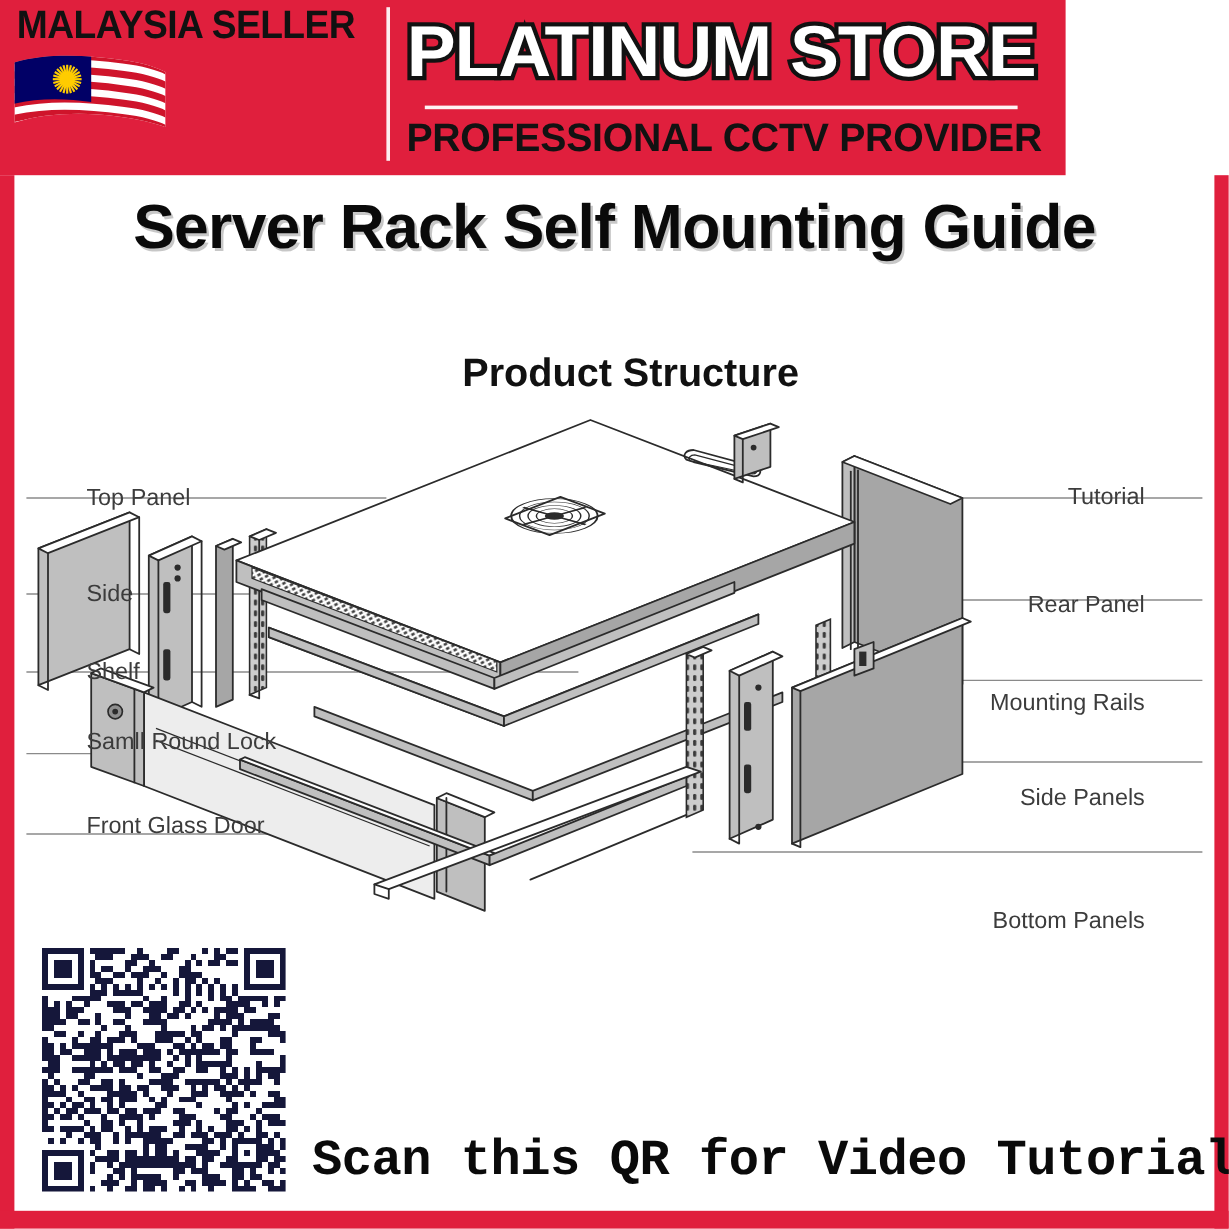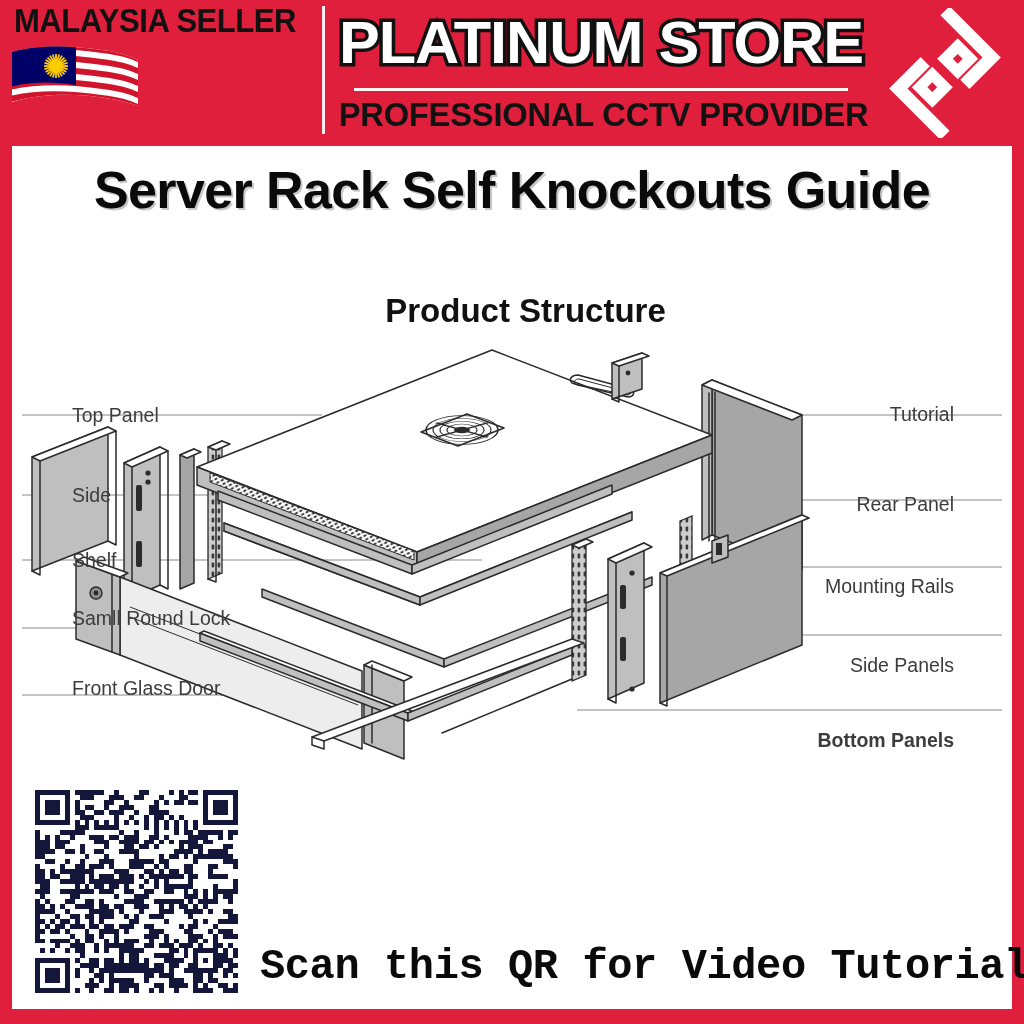--- a/index.html
+++ b/index.html
@@ -10,21 +10,21 @@
     overflow:hidden;
   }
   #page{
     position:relative;
     width:1024px; height:1024px;
     background:#ffffff;
   }
 
   
   .banner{
-    position:absolute; left:0; top:0; width:1024px; height:146px;
+    position:absolute; left:0; top:0; width:888px; height:146px;
     background:#e01f3d;
     overflow:hidden;
   }
   
   .badge-col{
     position:absolute; left:0; top:0; width:320px; height:146px;
   }
   .ms-text{
     position:absolute; left:14px; top:2px;
     font-size:33px; font-weight:bold; letter-spacing:-0.5px;
@@ -203,21 +203,21 @@
           </g>
         </g>
       </svg>
     </div>
   </div>
 
   <div class="frame-l"></div>
   <div class="frame-r"></div>
   <div class="frame-b"></div>
 
-  <div class="page-title">Server Rack Self Knockouts Guide</div>
+  <div class="page-title">Server Rack Self Mounting Guide</div>
   <div class="section-title">Product Structure</div>
 
   <div class="diagram">
     <svg viewBox="0 0 1000 430">
       <defs>
         <style>
           .ln{fill:none;stroke:#2b2b2b;stroke-width:1.5;stroke-linejoin:round;stroke-linecap:round;}
           .lnT{fill:none;stroke:#2b2b2b;stroke-width:1;}
           .face-lt{fill:#ffffff;stroke:#2b2b2b;stroke-width:1.5;stroke-linejoin:round;}
           .face-md{fill:#bfbfbf;stroke:#2b2b2b;stroke-width:1.5;stroke-linejoin:round;}
@@ -394,21 +394,21 @@
   <div class="callout left" style="left:72px;  top:404px;">Top Panel</div>
   <div class="callout left" style="left:72px;  top:484px;">Side</div>
   <div class="callout left" style="left:72px;  top:549px;">Shelf</div>
   <div class="callout left" style="left:72px;  top:607px;">Samll Round Lock</div>
   <div class="callout left" style="left:72px;  top:677px;">Front Glass Door</div>
 
   <div class="callout right" style="right:70px; top:403px;">Tutorial</div>
   <div class="callout right" style="right:70px; top:493px;">Rear Panel</div>
   <div class="callout right" style="right:70px; top:575px;">Mounting Rails</div>
   <div class="callout right" style="right:70px; top:654px;">Side Panels</div>
-  <div class="callout right" style="right:70px; top:729px;font-weight:bold;">Bottom Panels</div>
+  <div class="callout right" style="right:70px; top:756px;">Bottom Panels</div>
 
   <div class="qr-box">
     <svg viewBox="0 0 41 41" shape-rendering="crispEdges">
       <rect width="41" height="41" fill="#ffffff"></rect>
       <g fill="#15173a" id="qr-modules">
           <path d="M0,0h1v1h-1zM1,0h1v1h-1zM2,0h1v1h-1zM3,0h1v1h-1zM4,0h1v1h-1zM5,0h1v1h-1zM6,0h1v1h-1zM8,0h1v1h-1zM9,0h1v1h-1zM10,0h1v1h-1zM11,0h1v1h-1zM12,0h1v1h-1zM13,0h1v1h-1zM16,0h1v1h-1zM21,0h1v1h-1zM22,0h1v1h-1zM27,0h1v1h-1zM29,0h1v1h-1zM31,0h1v1h-1zM32,0h1v1h-1zM34,0h1v1h-1zM35,0h1v1h-1zM36,0h1v1h-1zM37,0h1v1h-1zM38,0h1v1h-1zM39,0h1v1h-1zM40,0h1v1h-1zM0,1h1v1h-1zM6,1h1v1h-1zM9,1h1v1h-1zM10,1h1v1h-1zM11,1h1v1h-1zM15,1h1v1h-1zM16,1h1v1h-1zM17,1h1v1h-1zM20,1h1v1h-1zM21,1h1v1h-1zM25,1h1v1h-1zM29,1h1v1h-1zM30,1h1v1h-1zM34,1h1v1h-1zM40,1h1v1h-1zM0,2h1v1h-1zM2,2h1v1h-1zM3,2h1v1h-1zM4,2h1v1h-1zM6,2h1v1h-1zM8,2h1v1h-1zM14,2h1v1h-1zM15,2h1v1h-1zM18,2h1v1h-1zM24,2h1v1h-1zM26,2h1v1h-1zM28,2h1v1h-1zM29,2h1v1h-1zM31,2h1v1h-1zM32,2h1v1h-1zM34,2h1v1h-1zM36,2h1v1h-1zM37,2h1v1h-1zM38,2h1v1h-1zM40,2h1v1h-1zM0,3h1v1h-1zM2,3h1v1h-1zM3,3h1v1h-1zM4,3h1v1h-1zM6,3h1v1h-1zM8,3h1v1h-1zM10,3h1v1h-1zM11,3h1v1h-1zM14,3h1v1h-1zM17,3h1v1h-1zM18,3h1v1h-1zM19,3h1v1h-1zM23,3h1v1h-1zM24,3h1v1h-1zM34,3h1v1h-1zM36,3h1v1h-1zM37,3h1v1h-1zM38,3h1v1h-1zM40,3h1v1h-1zM0,4h1v1h-1zM2,4h1v1h-1zM3,4h1v1h-1zM4,4h1v1h-1zM6,4h1v1h-1zM8,4h1v1h-1zM9,4h1v1h-1zM12,4h1v1h-1zM13,4h1v1h-1zM15,4h1v1h-1zM16,4h1v1h-1zM17,4h1v1h-1zM20,4h1v1h-1zM23,4h1v1h-1zM24,4h1v1h-1zM25,4h1v1h-1zM26,4h1v1h-1zM34,4h1v1h-1zM36,4h1v1h-1zM37,4h1v1h-1zM38,4h1v1h-1zM40,4h1v1h-1zM0,5h1v1h-1zM6,5h1v1h-1zM9,5h1v1h-1zM10,5h1v1h-1zM11,5h1v1h-1zM16,5h1v1h-1zM19,5h1v1h-1zM22,5h1v1h-1zM24,5h1v1h-1zM25,5h1v1h-1zM27,5h1v1h-1zM29,5h1v1h-1zM34,5h1v1h-1zM40,5h1v1h-1zM0,6h1v1h-1zM1,6h1v1h-1zM2,6h1v1h-1zM3,6h1v1h-1zM4,6h1v1h-1zM5,6h1v1h-1zM6,6h1v1h-1zM8,6h1v1h-1zM10,6h1v1h-1zM12,6h1v1h-1zM14,6h1v1h-1zM16,6h1v1h-1zM18,6h1v1h-1zM20,6h1v1h-1zM22,6h1v1h-1zM24,6h1v1h-1zM26,6h1v1h-1zM28,6h1v1h-1zM30,6h1v1h-1zM32,6h1v1h-1zM34,6h1v1h-1zM35,6h1v1h-1zM36,6h1v1h-1zM37,6h1v1h-1zM38,6h1v1h-1zM39,6h1v1h-1zM40,6h1v1h-1zM8,7h1v1h-1zM9,7h1v1h-1zM10,7h1v1h-1zM12,7h1v1h-1zM13,7h1v1h-1zM14,7h1v1h-1zM15,7h1v1h-1zM16,7h1v1h-1zM22,7h1v1h-1zM24,7h1v1h-1zM26,7h1v1h-1zM28,7h1v1h-1zM30,7h1v1h-1zM32,7h1v1h-1zM0,8h1v1h-1zM5,8h1v1h-1zM6,8h1v1h-1zM7,8h1v1h-1zM8,8h1v1h-1zM9,8h1v1h-1zM17,8h1v1h-1zM20,8h1v1h-1zM24,8h1v1h-1zM28,8h1v1h-1zM30,8h1v1h-1zM31,8h1v1h-1zM33,8h1v1h-1zM34,8h1v1h-1zM35,8h1v1h-1zM36,8h1v1h-1zM37,8h1v1h-1zM39,8h1v1h-1zM40,8h1v1h-1zM0,9h1v1h-1zM2,9h1v1h-1zM4,9h1v1h-1zM7,9h1v1h-1zM11,9h1v1h-1zM12,9h1v1h-1zM13,9h1v1h-1zM15,9h1v1h-1zM16,9h1v1h-1zM18,9h1v1h-1zM19,9h1v1h-1zM20,9h1v1h-1zM23,9h1v1h-1zM24,9h1v1h-1zM26,9h1v1h-1zM31,9h1v1h-1zM32,9h1v1h-1zM33,9h1v1h-1zM34,9h1v1h-1zM37,9h1v1h-1zM39,9h1v1h-1zM0,10h1v1h-1zM1,10h1v1h-1zM2,10h1v1h-1zM4,10h1v1h-1zM5,10h1v1h-1zM6,10h1v1h-1zM12,10h1v1h-1zM13,10h1v1h-1zM14,10h1v1h-1zM17,10h1v1h-1zM18,10h1v1h-1zM19,10h1v1h-1zM20,10h1v1h-1zM22,10h1v1h-1zM23,10h1v1h-1zM25,10h1v1h-1zM27,10h1v1h-1zM29,10h1v1h-1zM30,10h1v1h-1zM31,10h1v1h-1zM32,10h1v1h-1zM34,10h1v1h-1zM35,10h1v1h-1zM0,11h1v1h-1zM1,11h1v1h-1zM2,11h1v1h-1zM4,11h1v1h-1zM5,11h1v1h-1zM9,11h1v1h-1zM14,11h1v1h-1zM18,11h1v1h-1zM19,11h1v1h-1zM21,11h1v1h-1zM22,11h1v1h-1zM24,11h1v1h-1zM29,11h1v1h-1zM31,11h1v1h-1zM32,11h1v1h-1zM33,11h1v1h-1zM38,11h1v1h-1zM39,11h1v1h-1zM0,12h1v1h-1zM1,12h1v1h-1zM2,12h1v1h-1zM3,12h1v1h-1zM6,12h1v1h-1zM7,12h1v1h-1zM9,12h1v1h-1zM12,12h1v1h-1zM13,12h1v1h-1zM17,12h1v1h-1zM18,12h1v1h-1zM19,12h1v1h-1zM20,12h1v1h-1zM28,12h1v1h-1zM29,12h1v1h-1zM30,12h1v1h-1zM31,12h1v1h-1zM33,12h1v1h-1zM35,12h1v1h-1zM36,12h1v1h-1zM37,12h1v1h-1zM38,12h1v1h-1zM0,13h1v1h-1zM1,13h1v1h-1zM10,13h1v1h-1zM14,13h1v1h-1zM20,13h1v1h-1zM25,13h1v1h-1zM27,13h1v1h-1zM28,13h1v1h-1zM30,13h1v1h-1zM32,13h1v1h-1zM33,13h1v1h-1zM34,13h1v1h-1zM35,13h1v1h-1zM36,13h1v1h-1zM37,13h1v1h-1zM38,13h1v1h-1zM39,13h1v1h-1zM2,14h1v1h-1zM3,14h1v1h-1zM6,14h1v1h-1zM9,14h1v1h-1zM13,14h1v1h-1zM14,14h1v1h-1zM15,14h1v1h-1zM19,14h1v1h-1zM20,14h1v1h-1zM21,14h1v1h-1zM22,14h1v1h-1zM23,14h1v1h-1zM25,14h1v1h-1zM26,14h1v1h-1zM32,14h1v1h-1zM38,14h1v1h-1zM39,14h1v1h-1zM40,14h1v1h-1zM0,15h1v1h-1zM5,15h1v1h-1zM8,15h1v1h-1zM9,15h1v1h-1zM11,15h1v1h-1zM12,15h1v1h-1zM13,15h1v1h-1zM15,15h1v1h-1zM19,15h1v1h-1zM20,15h1v1h-1zM21,15h1v1h-1zM24,15h1v1h-1zM26,15h1v1h-1zM30,15h1v1h-1zM31,15h1v1h-1zM35,15h1v1h-1zM36,15h1v1h-1zM40,15h1v1h-1zM0,16h1v1h-1zM1,16h1v1h-1zM3,16h1v1h-1zM5,16h1v1h-1zM6,16h1v1h-1zM7,16h1v1h-1zM8,16h1v1h-1zM9,16h1v1h-1zM10,16h1v1h-1zM11,16h1v1h-1zM16,16h1v1h-1zM17,16h1v1h-1zM18,16h1v1h-1zM22,16h1v1h-1zM23,16h1v1h-1zM25,16h1v1h-1zM27,16h1v1h-1zM28,16h1v1h-1zM30,16h1v1h-1zM31,16h1v1h-1zM35,16h1v1h-1zM0,17h1v1h-1zM1,17h1v1h-1zM3,17h1v1h-1zM4,17h1v1h-1zM7,17h1v1h-1zM8,17h1v1h-1zM9,17h1v1h-1zM11,17h1v1h-1zM13,17h1v1h-1zM14,17h1v1h-1zM15,17h1v1h-1zM17,17h1v1h-1zM18,17h1v1h-1zM19,17h1v1h-1zM21,17h1v1h-1zM23,17h1v1h-1zM24,17h1v1h-1zM25,17h1v1h-1zM26,17h1v1h-1zM27,17h1v1h-1zM28,17h1v1h-1zM29,17h1v1h-1zM31,17h1v1h-1zM32,17h1v1h-1zM35,17h1v1h-1zM36,17h1v1h-1zM37,17h1v1h-1zM38,17h1v1h-1zM0,18h1v1h-1zM1,18h1v1h-1zM2,18h1v1h-1zM5,18h1v1h-1zM6,18h1v1h-1zM7,18h1v1h-1zM8,18h1v1h-1zM9,18h1v1h-1zM11,18h1v1h-1zM12,18h1v1h-1zM13,18h1v1h-1zM14,18h1v1h-1zM15,18h1v1h-1zM16,18h1v1h-1zM17,18h1v1h-1zM18,18h1v1h-1zM19,18h1v1h-1zM22,18h1v1h-1zM24,18h1v1h-1zM26,18h1v1h-1zM31,18h1v1h-1zM40,18h1v1h-1zM1,19h1v1h-1zM2,19h1v1h-1zM8,19h1v1h-1zM10,19h1v1h-1zM12,19h1v1h-1zM13,19h1v1h-1zM15,19h1v1h-1zM16,19h1v1h-1zM18,19h1v1h-1zM21,19h1v1h-1zM24,19h1v1h-1zM26,19h1v1h-1zM27,19h1v1h-1zM28,19h1v1h-1zM29,19h1v1h-1zM30,19h1v1h-1zM31,19h1v1h-1zM36,19h1v1h-1zM40,19h1v1h-1zM0,20h1v1h-1zM1,20h1v1h-1zM2,20h1v1h-1zM5,20h1v1h-1zM6,20h1v1h-1zM7,20h1v1h-1zM8,20h1v1h-1zM9,20h1v1h-1zM10,20h1v1h-1zM11,20h1v1h-1zM13,20h1v1h-1zM14,20h1v1h-1zM15,20h1v1h-1zM18,20h1v1h-1zM19,20h1v1h-1zM22,20h1v1h-1zM23,20h1v1h-1zM26,20h1v1h-1zM27,20h1v1h-1zM30,20h1v1h-1zM32,20h1v1h-1zM34,20h1v1h-1zM36,20h1v1h-1zM37,20h1v1h-1zM38,20h1v1h-1zM39,20h1v1h-1zM40,20h1v1h-1zM1,21h1v1h-1zM7,21h1v1h-1zM8,21h1v1h-1zM16,21h1v1h-1zM20,21h1v1h-1zM21,21h1v1h-1zM22,21h1v1h-1zM30,21h1v1h-1zM31,21h1v1h-1zM32,21h1v1h-1zM34,21h1v1h-1zM36,21h1v1h-1zM38,21h1v1h-1zM39,21h1v1h-1zM0,22h1v1h-1zM2,22h1v1h-1zM6,22h1v1h-1zM7,22h1v1h-1zM10,22h1v1h-1zM11,22h1v1h-1zM13,22h1v1h-1zM18,22h1v1h-1zM19,22h1v1h-1zM20,22h1v1h-1zM21,22h1v1h-1zM24,22h1v1h-1zM25,22h1v1h-1zM26,22h1v1h-1zM27,22h1v1h-1zM28,22h1v1h-1zM29,22h1v1h-1zM31,22h1v1h-1zM33,22h1v1h-1zM34,22h1v1h-1zM35,22h1v1h-1zM36,22h1v1h-1zM39,22h1v1h-1zM0,23h1v1h-1zM1,23h1v1h-1zM3,23h1v1h-1zM5,23h1v1h-1zM8,23h1v1h-1zM9,23h1v1h-1zM10,23h1v1h-1zM11,23h1v1h-1zM13,23h1v1h-1zM14,23h1v1h-1zM16,23h1v1h-1zM17,23h1v1h-1zM20,23h1v1h-1zM21,23h1v1h-1zM22,23h1v1h-1zM25,23h1v1h-1zM27,23h1v1h-1zM29,23h1v1h-1zM30,23h1v1h-1zM32,23h1v1h-1zM34,23h1v1h-1zM0,24h1v1h-1zM1,24h1v1h-1zM2,24h1v1h-1zM3,24h1v1h-1zM6,24h1v1h-1zM11,24h1v1h-1zM12,24h1v1h-1zM13,24h1v1h-1zM14,24h1v1h-1zM15,24h1v1h-1zM17,24h1v1h-1zM21,24h1v1h-1zM25,24h1v1h-1zM26,24h1v1h-1zM27,24h1v1h-1zM30,24h1v1h-1zM31,24h1v1h-1zM32,24h1v1h-1zM33,24h1v1h-1zM35,24h1v1h-1zM38,24h1v1h-1zM39,24h1v1h-1zM0,25h1v1h-1zM4,25h1v1h-1zM7,25h1v1h-1zM8,25h1v1h-1zM10,25h1v1h-1zM11,25h1v1h-1zM13,25h1v1h-1zM14,25h1v1h-1zM15,25h1v1h-1zM18,25h1v1h-1zM20,25h1v1h-1zM23,25h1v1h-1zM24,25h1v1h-1zM25,25h1v1h-1zM31,25h1v1h-1zM39,25h1v1h-1zM40,25h1v1h-1zM0,26h1v1h-1zM1,26h1v1h-1zM3,26h1v1h-1zM5,26h1v1h-1zM6,26h1v1h-1zM8,26h1v1h-1zM11,26h1v1h-1zM13,26h1v1h-1zM19,26h1v1h-1zM20,26h1v1h-1zM26,26h1v1h-1zM32,26h1v1h-1zM34,26h1v1h-1zM37,26h1v1h-1zM38,26h1v1h-1zM39,26h1v1h-1zM40,26h1v1h-1zM0,27h1v1h-1zM2,27h1v1h-1zM4,27h1v1h-1zM5,27h1v1h-1zM7,27h1v1h-1zM8,27h1v1h-1zM9,27h1v1h-1zM11,27h1v1h-1zM12,27h1v1h-1zM14,27h1v1h-1zM15,27h1v1h-1zM17,27h1v1h-1zM18,27h1v1h-1zM19,27h1v1h-1zM22,27h1v1h-1zM23,27h1v1h-1zM29,27h1v1h-1zM31,27h1v1h-1zM32,27h1v1h-1zM36,27h1v1h-1zM0,28h1v1h-1zM1,28h1v1h-1zM3,28h1v1h-1zM4,28h1v1h-1zM6,28h1v1h-1zM10,28h1v1h-1zM13,28h1v1h-1zM14,28h1v1h-1zM15,28h1v1h-1zM16,28h1v1h-1zM18,28h1v1h-1zM23,28h1v1h-1zM24,28h1v1h-1zM25,28h1v1h-1zM30,28h1v1h-1zM31,28h1v1h-1zM35,28h1v1h-1zM37,28h1v1h-1zM38,28h1v1h-1zM39,28h1v1h-1zM0,29h1v1h-1zM7,29h1v1h-1zM10,29h1v1h-1zM11,29h1v1h-1zM13,29h1v1h-1zM16,29h1v1h-1zM22,29h1v1h-1zM23,29h1v1h-1zM24,29h1v1h-1zM26,29h1v1h-1zM31,29h1v1h-1zM32,29h1v1h-1zM33,29h1v1h-1zM36,29h1v1h-1zM38,29h1v1h-1zM39,29h1v1h-1zM40,29h1v1h-1zM0,30h1v1h-1zM1,30h1v1h-1zM3,30h1v1h-1zM4,30h1v1h-1zM5,30h1v1h-1zM6,30h1v1h-1zM8,30h1v1h-1zM10,30h1v1h-1zM11,30h1v1h-1zM14,30h1v1h-1zM16,30h1v1h-1zM18,30h1v1h-1zM19,30h1v1h-1zM20,30h1v1h-1zM23,30h1v1h-1zM26,30h1v1h-1zM28,30h1v1h-1zM31,30h1v1h-1zM32,30h1v1h-1zM34,30h1v1h-1zM36,30h1v1h-1zM4,31h1v1h-1zM7,31h1v1h-1zM8,31h1v1h-1zM9,31h1v1h-1zM12,31h1v1h-1zM14,31h1v1h-1zM15,31h1v1h-1zM16,31h1v1h-1zM17,31h1v1h-1zM18,31h1v1h-1zM19,31h1v1h-1zM22,31h1v1h-1zM23,31h1v1h-1zM25,31h1v1h-1zM26,31h1v1h-1zM27,31h1v1h-1zM29,31h1v1h-1zM30,31h1v1h-1zM31,31h1v1h-1zM33,31h1v1h-1zM36,31h1v1h-1zM37,31h1v1h-1zM39,31h1v1h-1zM1,32h1v1h-1zM3,32h1v1h-1zM6,32h1v1h-1zM8,32h1v1h-1zM9,32h1v1h-1zM12,32h1v1h-1zM14,32h1v1h-1zM17,32h1v1h-1zM18,32h1v1h-1zM19,32h1v1h-1zM20,32h1v1h-1zM21,32h1v1h-1zM27,32h1v1h-1zM28,32h1v1h-1zM30,32h1v1h-1zM32,32h1v1h-1zM33,32h1v1h-1zM34,32h1v1h-1zM35,32h1v1h-1zM36,32h1v1h-1zM38,32h1v1h-1zM40,32h1v1h-1zM9,33h1v1h-1zM17,33h1v1h-1zM19,33h1v1h-1zM20,33h1v1h-1zM24,33h1v1h-1zM25,33h1v1h-1zM26,33h1v1h-1zM27,33h1v1h-1zM30,33h1v1h-1zM32,33h1v1h-1zM36,33h1v1h-1zM37,33h1v1h-1zM38,33h1v1h-1zM40,33h1v1h-1zM0,34h1v1h-1zM1,34h1v1h-1zM2,34h1v1h-1zM3,34h1v1h-1zM4,34h1v1h-1zM5,34h1v1h-1zM6,34h1v1h-1zM8,34h1v1h-1zM11,34h1v1h-1zM12,34h1v1h-1zM14,34h1v1h-1zM15,34h1v1h-1zM17,34h1v1h-1zM19,34h1v1h-1zM20,34h1v1h-1zM22,34h1v1h-1zM26,34h1v1h-1zM27,34h1v1h-1zM28,34h1v1h-1zM29,34h1v1h-1zM32,34h1v1h-1zM34,34h1v1h-1zM36,34h1v1h-1zM37,34h1v1h-1zM38,34h1v1h-1zM39,34h1v1h-1zM0,35h1v1h-1zM6,35h1v1h-1zM9,35h1v1h-1zM10,35h1v1h-1zM11,35h1v1h-1zM12,35h1v1h-1zM14,35h1v1h-1zM15,35h1v1h-1zM16,35h1v1h-1zM17,35h1v1h-1zM18,35h1v1h-1zM19,35h1v1h-1zM20,35h1v1h-1zM21,35h1v1h-1zM22,35h1v1h-1zM24,35h1v1h-1zM25,35h1v1h-1zM27,35h1v1h-1zM28,35h1v1h-1zM31,35h1v1h-1zM32,35h1v1h-1zM36,35h1v1h-1zM37,35h1v1h-1zM39,35h1v1h-1zM40,35h1v1h-1zM0,36h1v1h-1zM2,36h1v1h-1zM3,36h1v1h-1zM4,36h1v1h-1zM6,36h1v1h-1zM8,36h1v1h-1zM11,36h1v1h-1zM13,36h1v1h-1zM14,36h1v1h-1zM15,36h1v1h-1zM16,36h1v1h-1zM17,36h1v1h-1zM18,36h1v1h-1zM19,36h1v1h-1zM20,36h1v1h-1zM21,36h1v1h-1zM22,36h1v1h-1zM23,36h1v1h-1zM24,36h1v1h-1zM25,36h1v1h-1zM27,36h1v1h-1zM30,36h1v1h-1zM31,36h1v1h-1zM32,36h1v1h-1zM33,36h1v1h-1zM34,36h1v1h-1zM35,36h1v1h-1zM36,36h1v1h-1zM38,36h1v1h-1zM39,36h1v1h-1zM0,37h1v1h-1zM2,37h1v1h-1zM3,37h1v1h-1zM4,37h1v1h-1zM6,37h1v1h-1zM8,37h1v1h-1zM12,37h1v1h-1zM13,37h1v1h-1zM15,37h1v1h-1zM22,37h1v1h-1zM23,37h1v1h-1zM25,37h1v1h-1zM26,37h1v1h-1zM27,37h1v1h-1zM32,37h1v1h-1zM33,37h1v1h-1zM35,37h1v1h-1zM38,37h1v1h-1zM40,37h1v1h-1zM0,38h1v1h-1zM2,38h1v1h-1zM3,38h1v1h-1zM4,38h1v1h-1zM6,38h1v1h-1zM11,38h1v1h-1zM13,38h1v1h-1zM15,38h1v1h-1zM16,38h1v1h-1zM17,38h1v1h-1zM18,38h1v1h-1zM19,38h1v1h-1zM22,38h1v1h-1zM27,38h1v1h-1zM28,38h1v1h-1zM29,38h1v1h-1zM32,38h1v1h-1zM33,38h1v1h-1zM35,38h1v1h-1zM36,38h1v1h-1zM0,39h1v1h-1zM6,39h1v1h-1zM10,39h1v1h-1zM11,39h1v1h-1zM12,39h1v1h-1zM15,39h1v1h-1zM17,39h1v1h-1zM18,39h1v1h-1zM19,39h1v1h-1zM20,39h1v1h-1zM24,39h1v1h-1zM25,39h1v1h-1zM27,39h1v1h-1zM28,39h1v1h-1zM29,39h1v1h-1zM30,39h1v1h-1zM32,39h1v1h-1zM34,39h1v1h-1zM37,39h1v1h-1zM38,39h1v1h-1zM40,39h1v1h-1zM0,40h1v1h-1zM1,40h1v1h-1zM2,40h1v1h-1zM3,40h1v1h-1zM4,40h1v1h-1zM5,40h1v1h-1zM6,40h1v1h-1zM8,40h1v1h-1zM11,40h1v1h-1zM14,40h1v1h-1zM15,40h1v1h-1zM17,40h1v1h-1zM18,40h1v1h-1zM20,40h1v1h-1zM23,40h1v1h-1zM25,40h1v1h-1zM28,40h1v1h-1zM32,40h1v1h-1zM33,40h1v1h-1zM34,40h1v1h-1zM35,40h1v1h-1zM38,40h1v1h-1zM39,40h1v1h-1zM40,40h1v1h-1z"></path>
         </g>
     </svg>
   </div>
 

